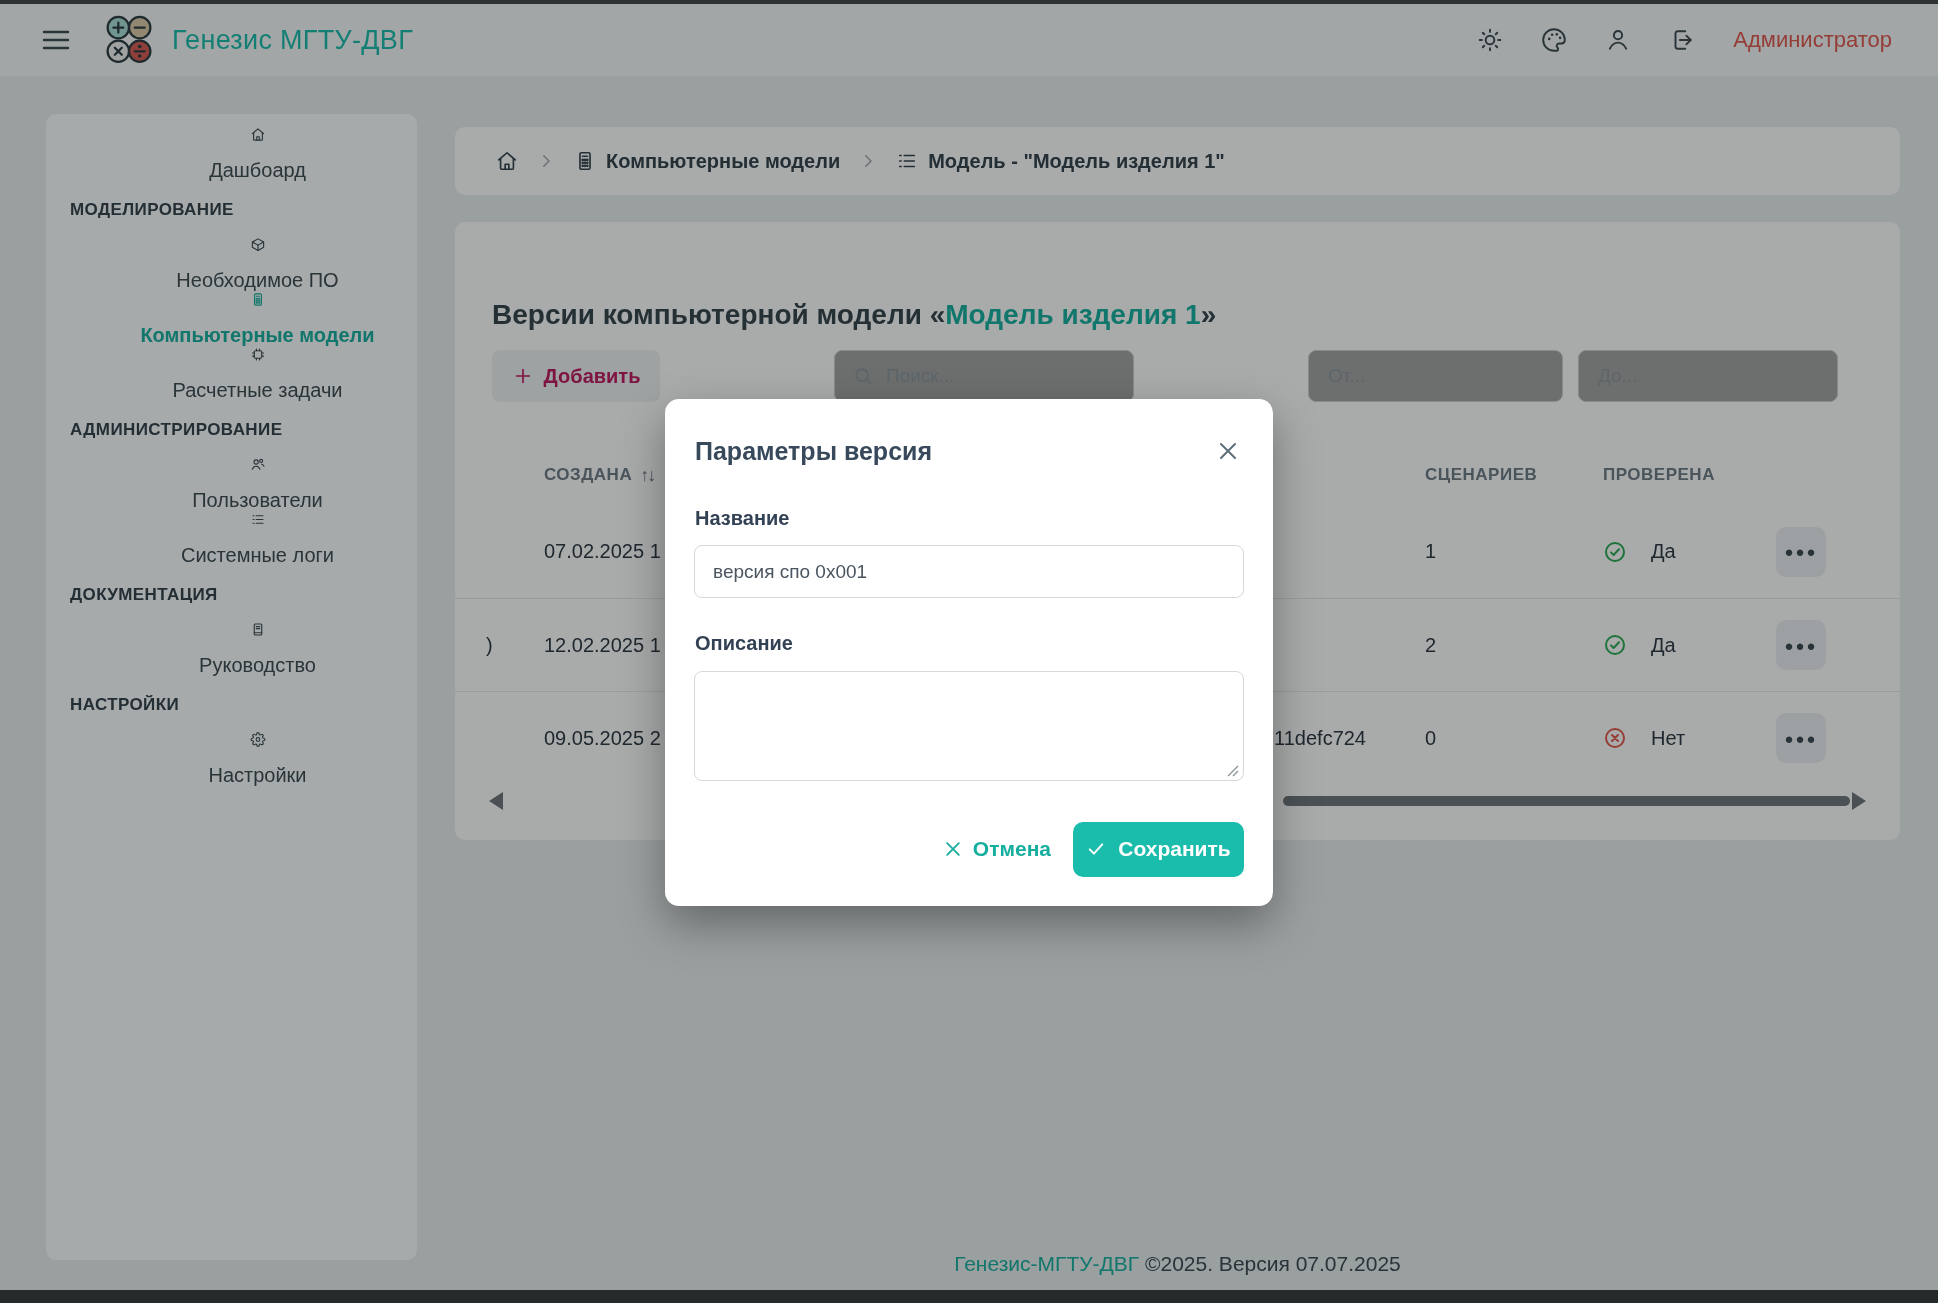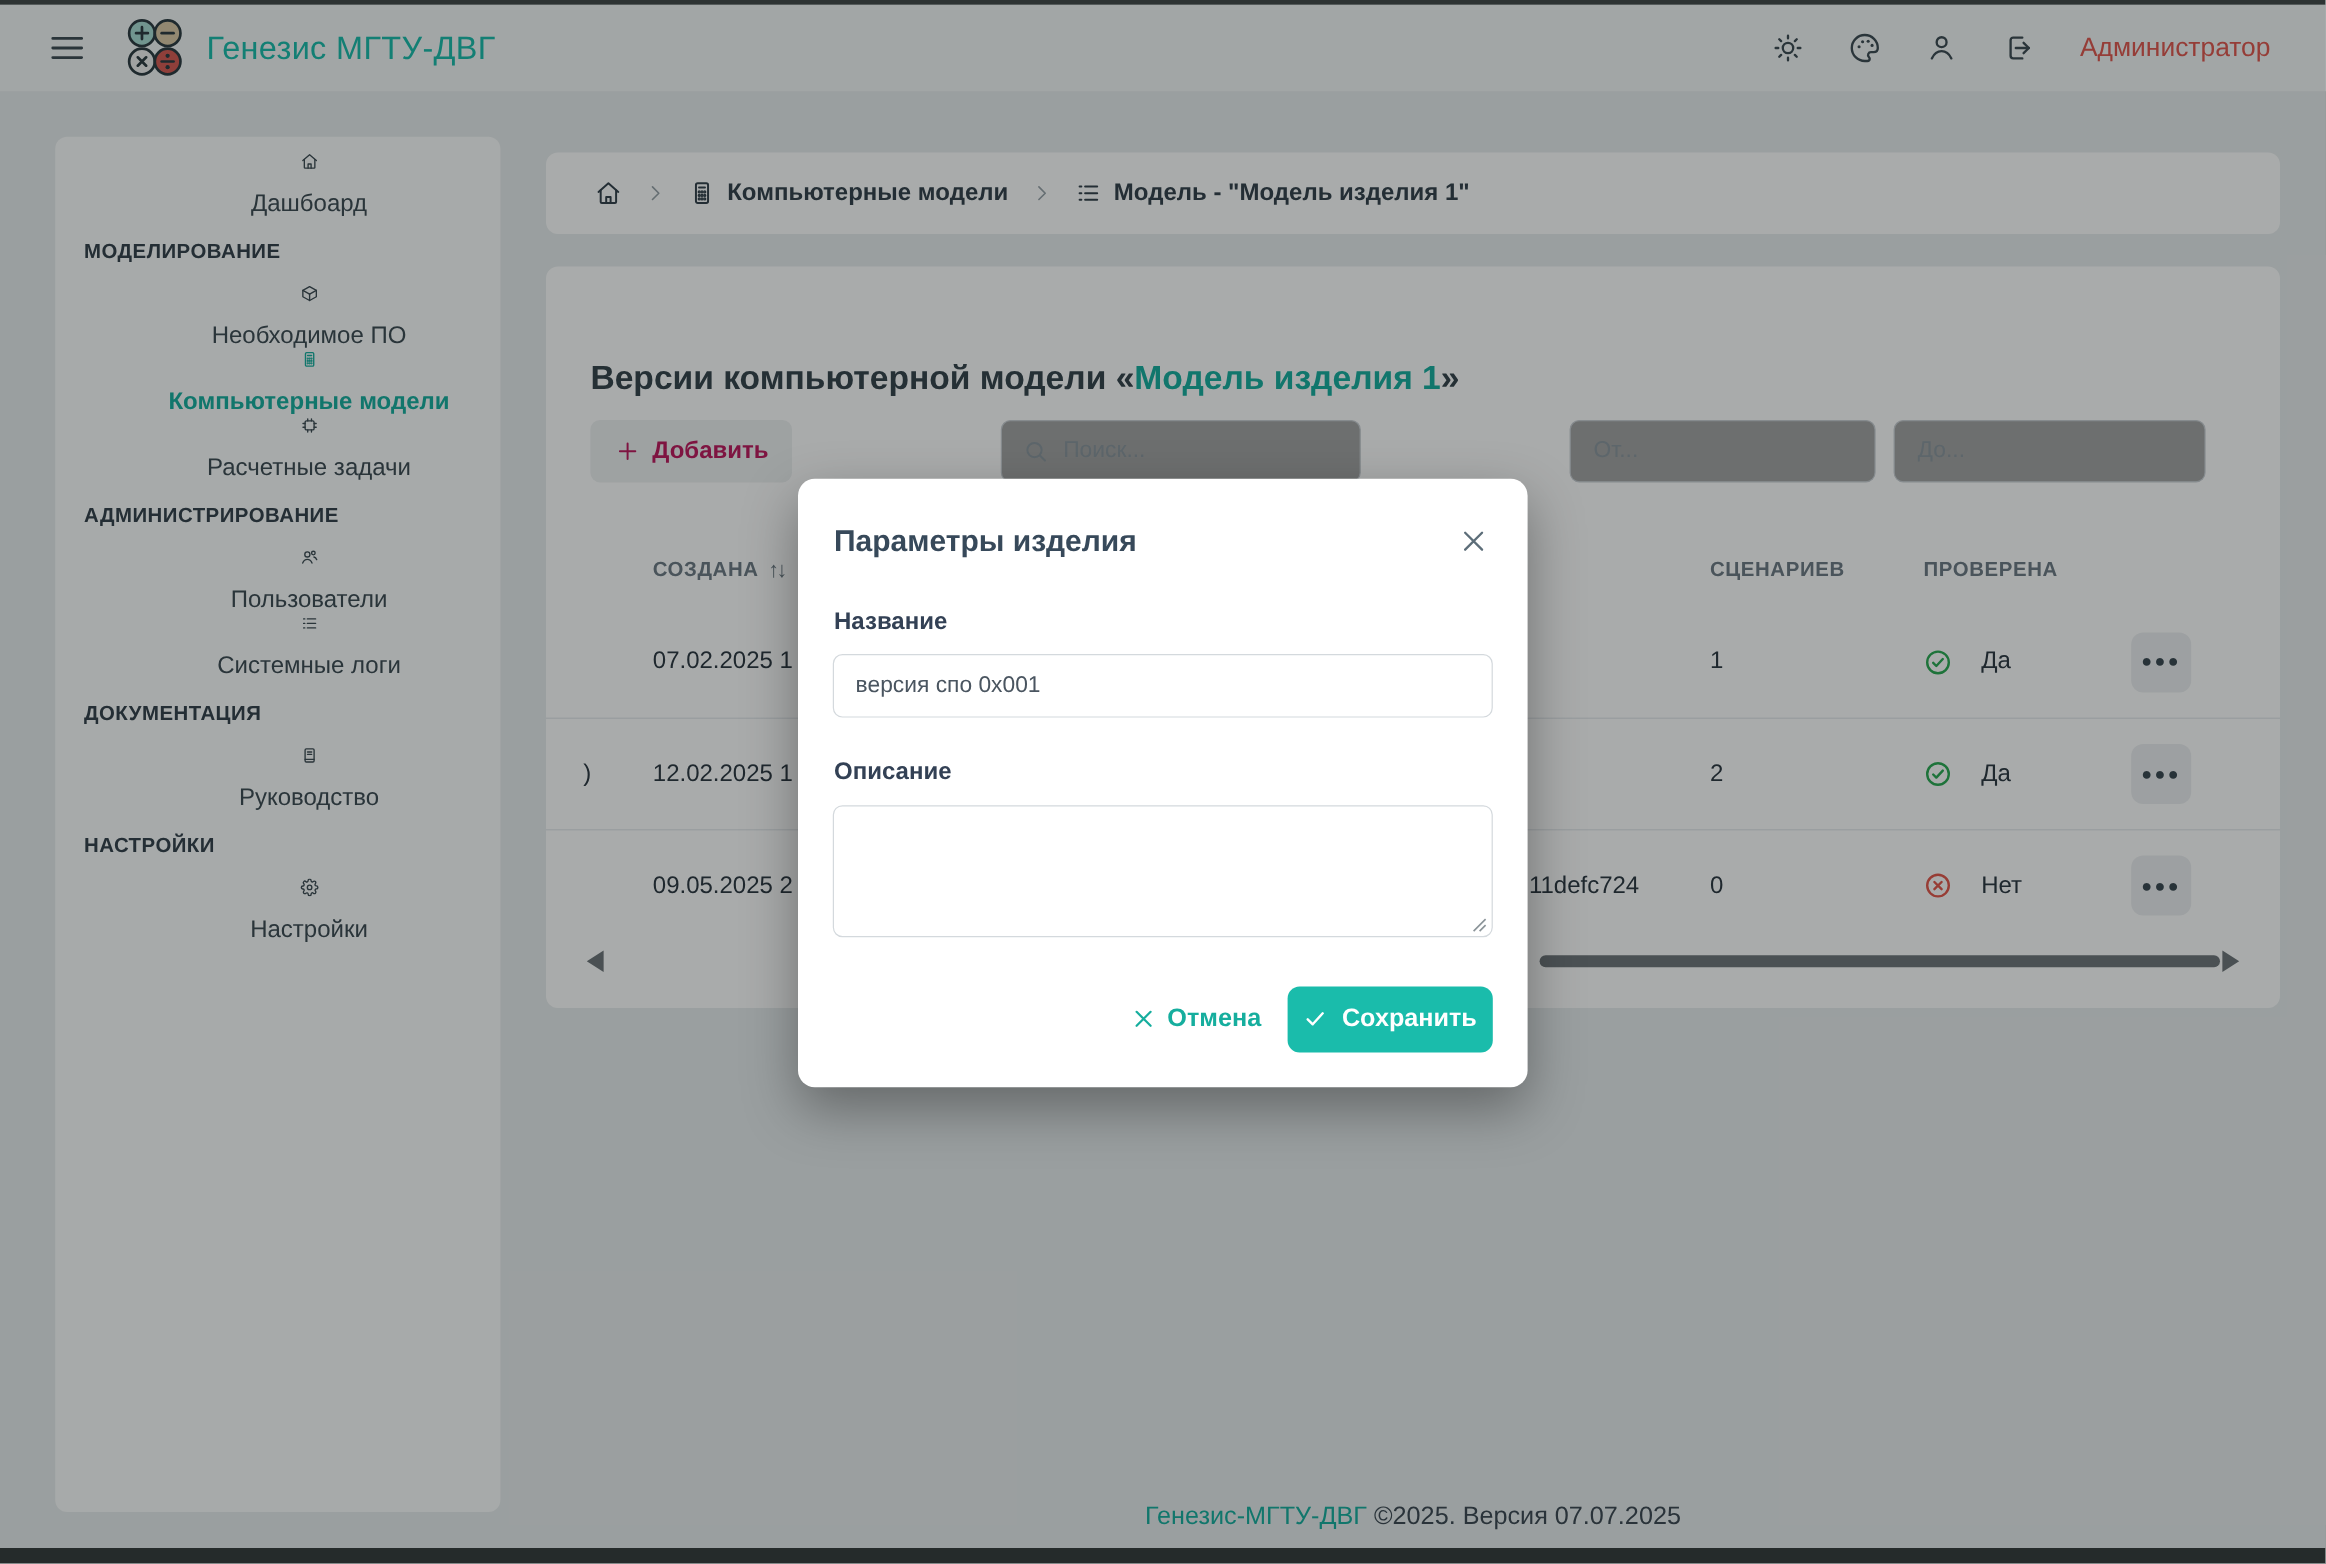--- a/index.html
+++ b/index.html
@@ -389,21 +389,21 @@
   <div class="footer">
     <span class="brand">Генезис-МГТУ-ДВГ</span>
     <span>©2025. Версия 07.07.2025</span>
   </div>
 
   <div class="edge-strip edge-bottom"></div>
 
   <div class="overlay"></div>
 
   <div class="modal">
-    <div class="modal-title">Параметры изделия</div>
+    <div class="modal-title">Параметры версия</div>
     <button class="modal-close">
       <svg class="ic" viewBox="0 0 24 24">
           <path d="M5.5 5.5l13 13M18.5 5.5l-13 13"></path>
         </svg>
     </button>
 
     <div class="m-label m-label-name">Название</div>
     <input class="m-input" value="версия спо 0x001" style="">
 
     <div class="m-label m-label-desc">Описание</div>

